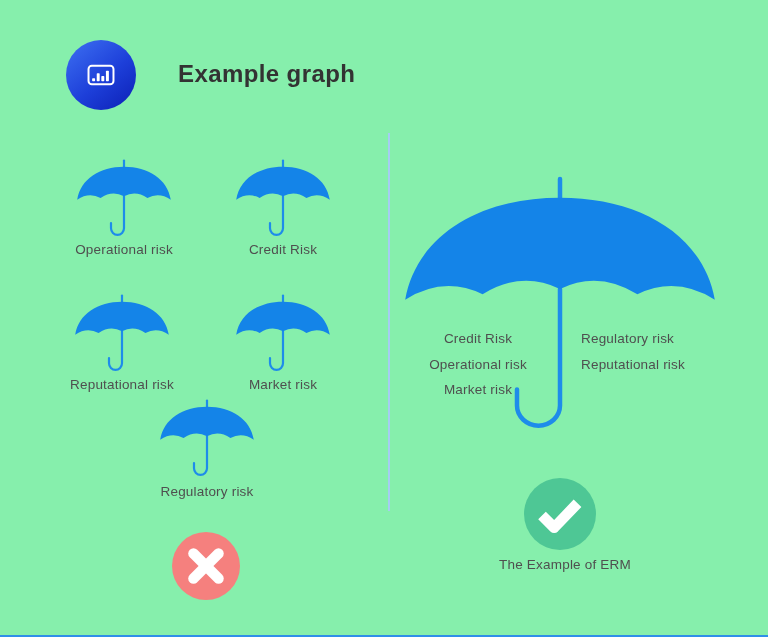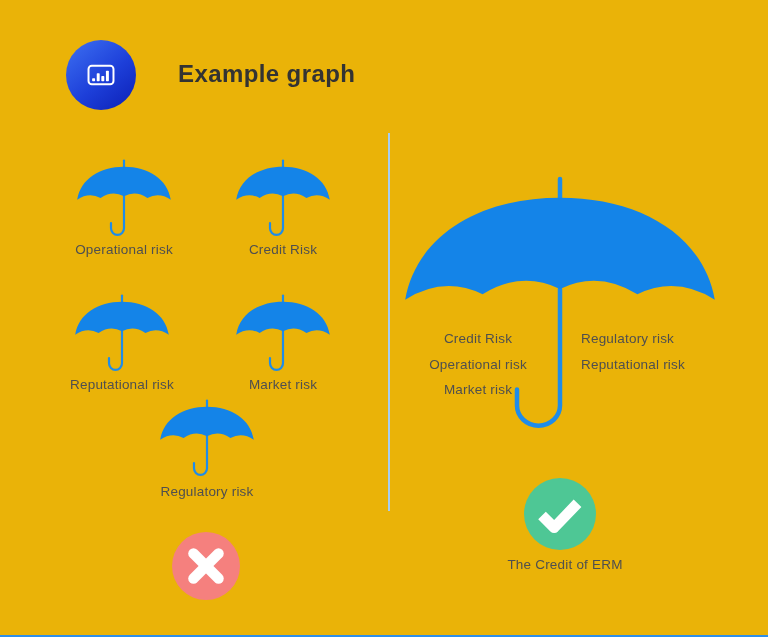--- a/index.html
+++ b/index.html
@@ -1,17 +1,17 @@
 <!DOCTYPE html>
 <html style="--umbrella-fill: #1484E8; --umbrella-stroke: #1E8CEA; --icon-gradient-start: #3E71F2; --icon-gradient-end: #0C1FB5; --divider: #A5CDF2; --cross-bg: #F5807E; --check-bg: #4EC795; --title-text: #333333; --label-text: #4F4F4F; --bottom-line: #2F8FE8;"><head>
 <meta charset="utf-8">
 <style>
   html,body { margin:0; padding:0; background:#ffffff; }
   .stage {
-    position:relative; width:768px; height:637px; background:#eab308;
+    position:relative; width:768px; height:637px; background:#86efac;
     font-family:"Liberation Sans", sans-serif; overflow:hidden;
   }
   .abs { position:absolute; }
   
   .icon-circle {
     left:66px; top:40px; width:70px; height:70px; border-radius:50%;
     background:linear-gradient(140deg, var(--icon-gradient-start) 0%, #1d3fd9 55%, var(--icon-gradient-end) 100%);
     display:flex; align-items:center; justify-content:center;
   }
   .page-title {
@@ -118,16 +118,16 @@
     <div>Regulatory risk</div>
     <div>Reputational risk</div>
   </div>
 
   <div class="abs" style="left:524px;top:478px;width:72px;height:72px">
     <svg width="72" height="72" viewBox="0 0 74 74">
       <circle cx="37" cy="37" r="37" fill="var(--check-bg)"></circle>
       <path d="M18.5 38.5 L31 51 L55 26" fill="none" stroke="#ffffff" stroke-width="11" stroke-linecap="butt" stroke-linejoin="round"></path>
     </svg>
   </div>
-  <div class="abs label caption">The Credit of ERM</div>
+  <div class="abs label caption">The Example of ERM</div>
 
   <div class="abs bottom-line"></div>
 </div>
 
 </body></html>

